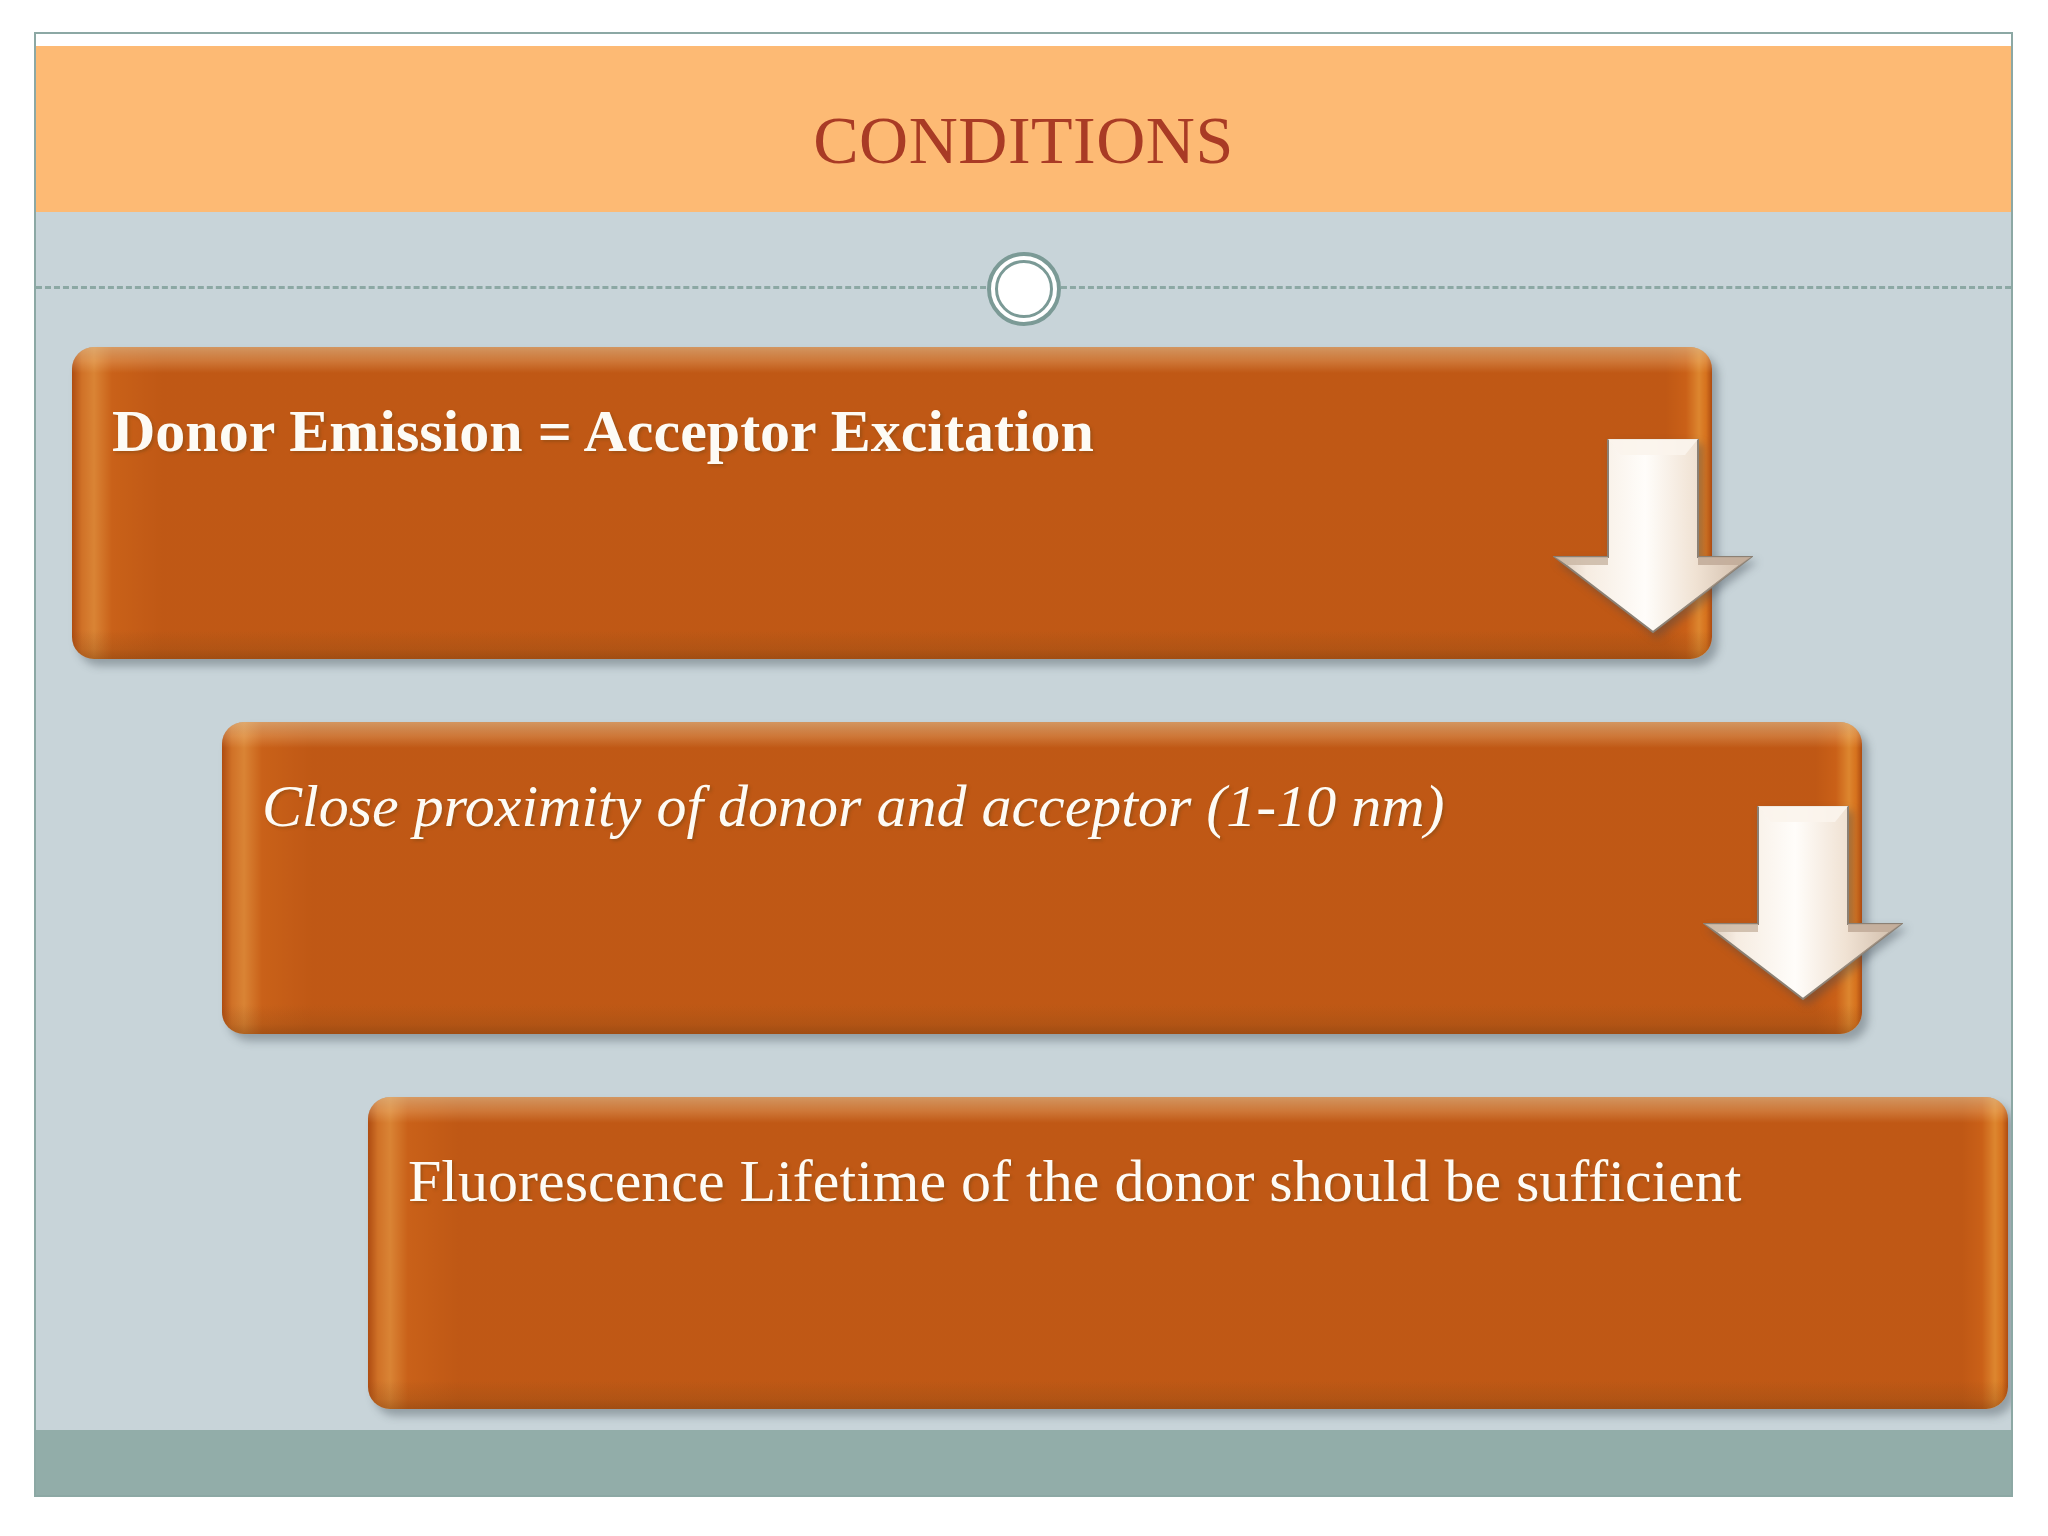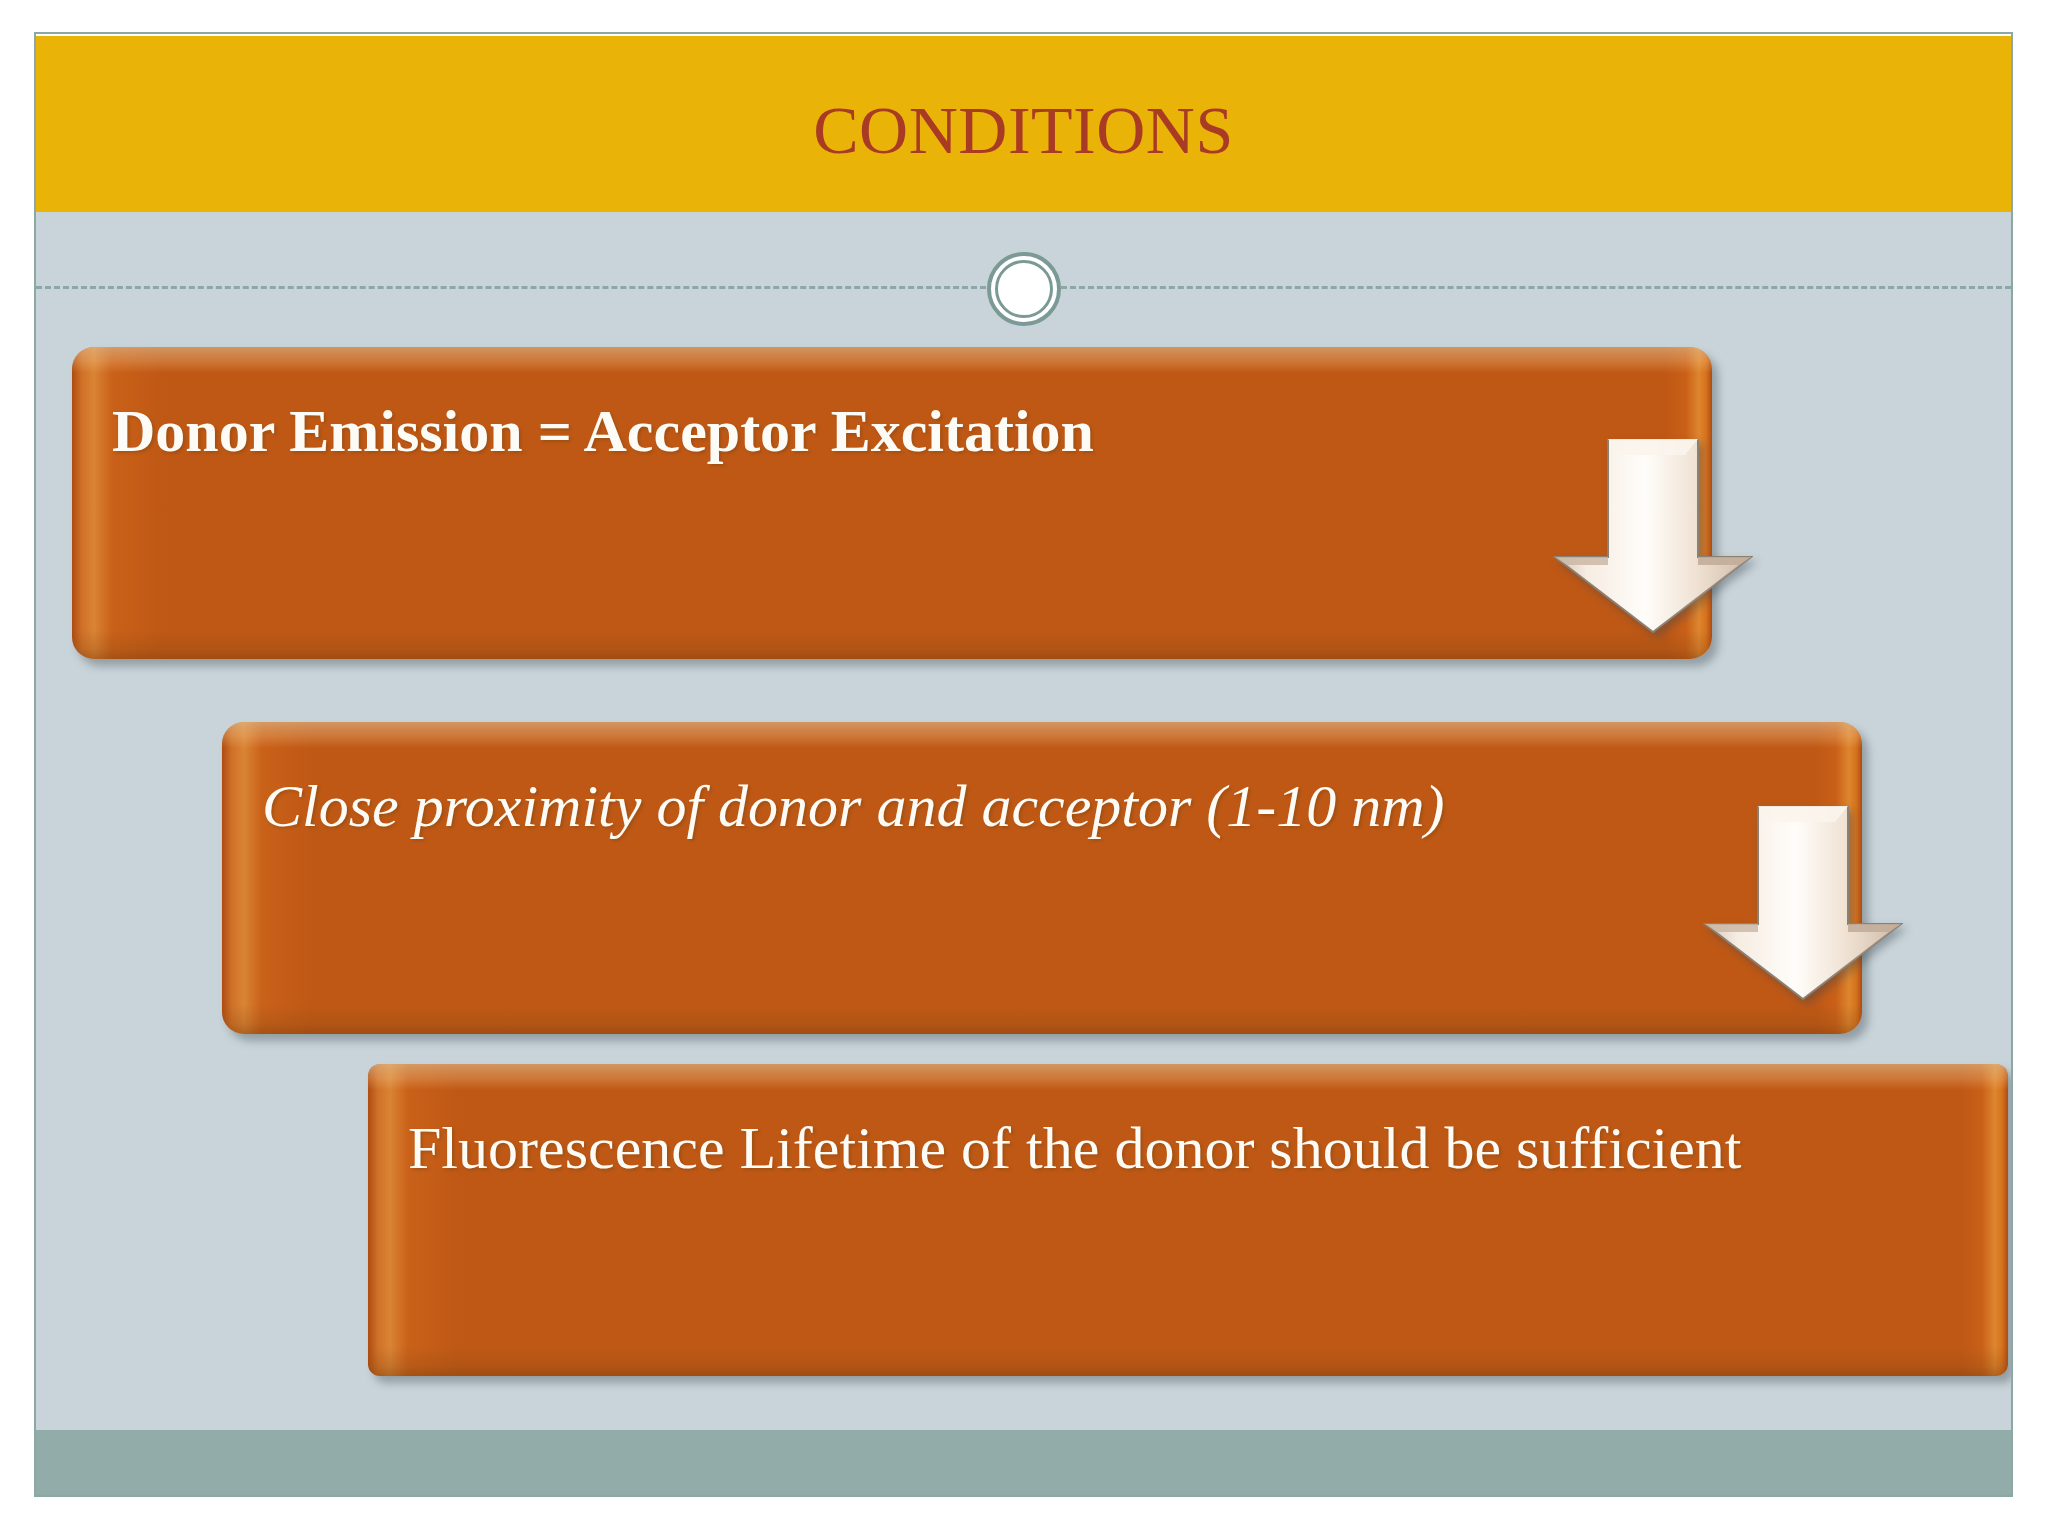--- a/index.html
+++ b/index.html
@@ -24,24 +24,24 @@
     background: #ffffff;
     border: 2px solid #8ca8a4;
     box-sizing: border-box;
     overflow: hidden;
   }
 
   
   .header-band {
     position: absolute;
     left: 0;
-    top: 2px;
+    top: 12px;
     width: 100%;
     height: 278px;
-    background: #eab308;
+    background: #fdba74;
   }
   .slide-title {
     position: absolute;
     left: 0;
     top: 60px;
     width: 100%;
     text-align: center;
     color: #a93b25;
     font-size: 68px;
     line-height: 1;
@@ -150,21 +150,21 @@
     white-space: pre-line;
   }
 
   
   #box1 { left: 36px;  top: 313px;  width: 1640px; height: 312px; font-weight: bold; }
   #box1 .proc-text { left: 40px; top: 50px; width: 1400px; }
   
   #box2 { left: 186px; top: 688px;  width: 1640px; height: 312px; font-style: italic; }
   #box2 .proc-text { left: 40px; top: 50px; width: 1400px; }
   
-  #box3 { left: 332px; top: 1030px; width: 1640px; height: 312px; border-radius: 12px; }
+  #box3 { left: 332px; top: 1063px; width: 1640px; height: 312px; }
   #box3 .proc-text { left: 40px; top: 50px; width: 1480px; }
 
   
   .down-arrow {
     position: absolute;
     filter: drop-shadow(4px 5px 4px rgba(60,70,80,0.40));
   }
   #arrow1 { left: 1517px; top: 405px;  width: 200px; height: 195px; }
   #arrow2 { left: 1667px; top: 772px;  width: 200px; height: 195px; }
 </style>

